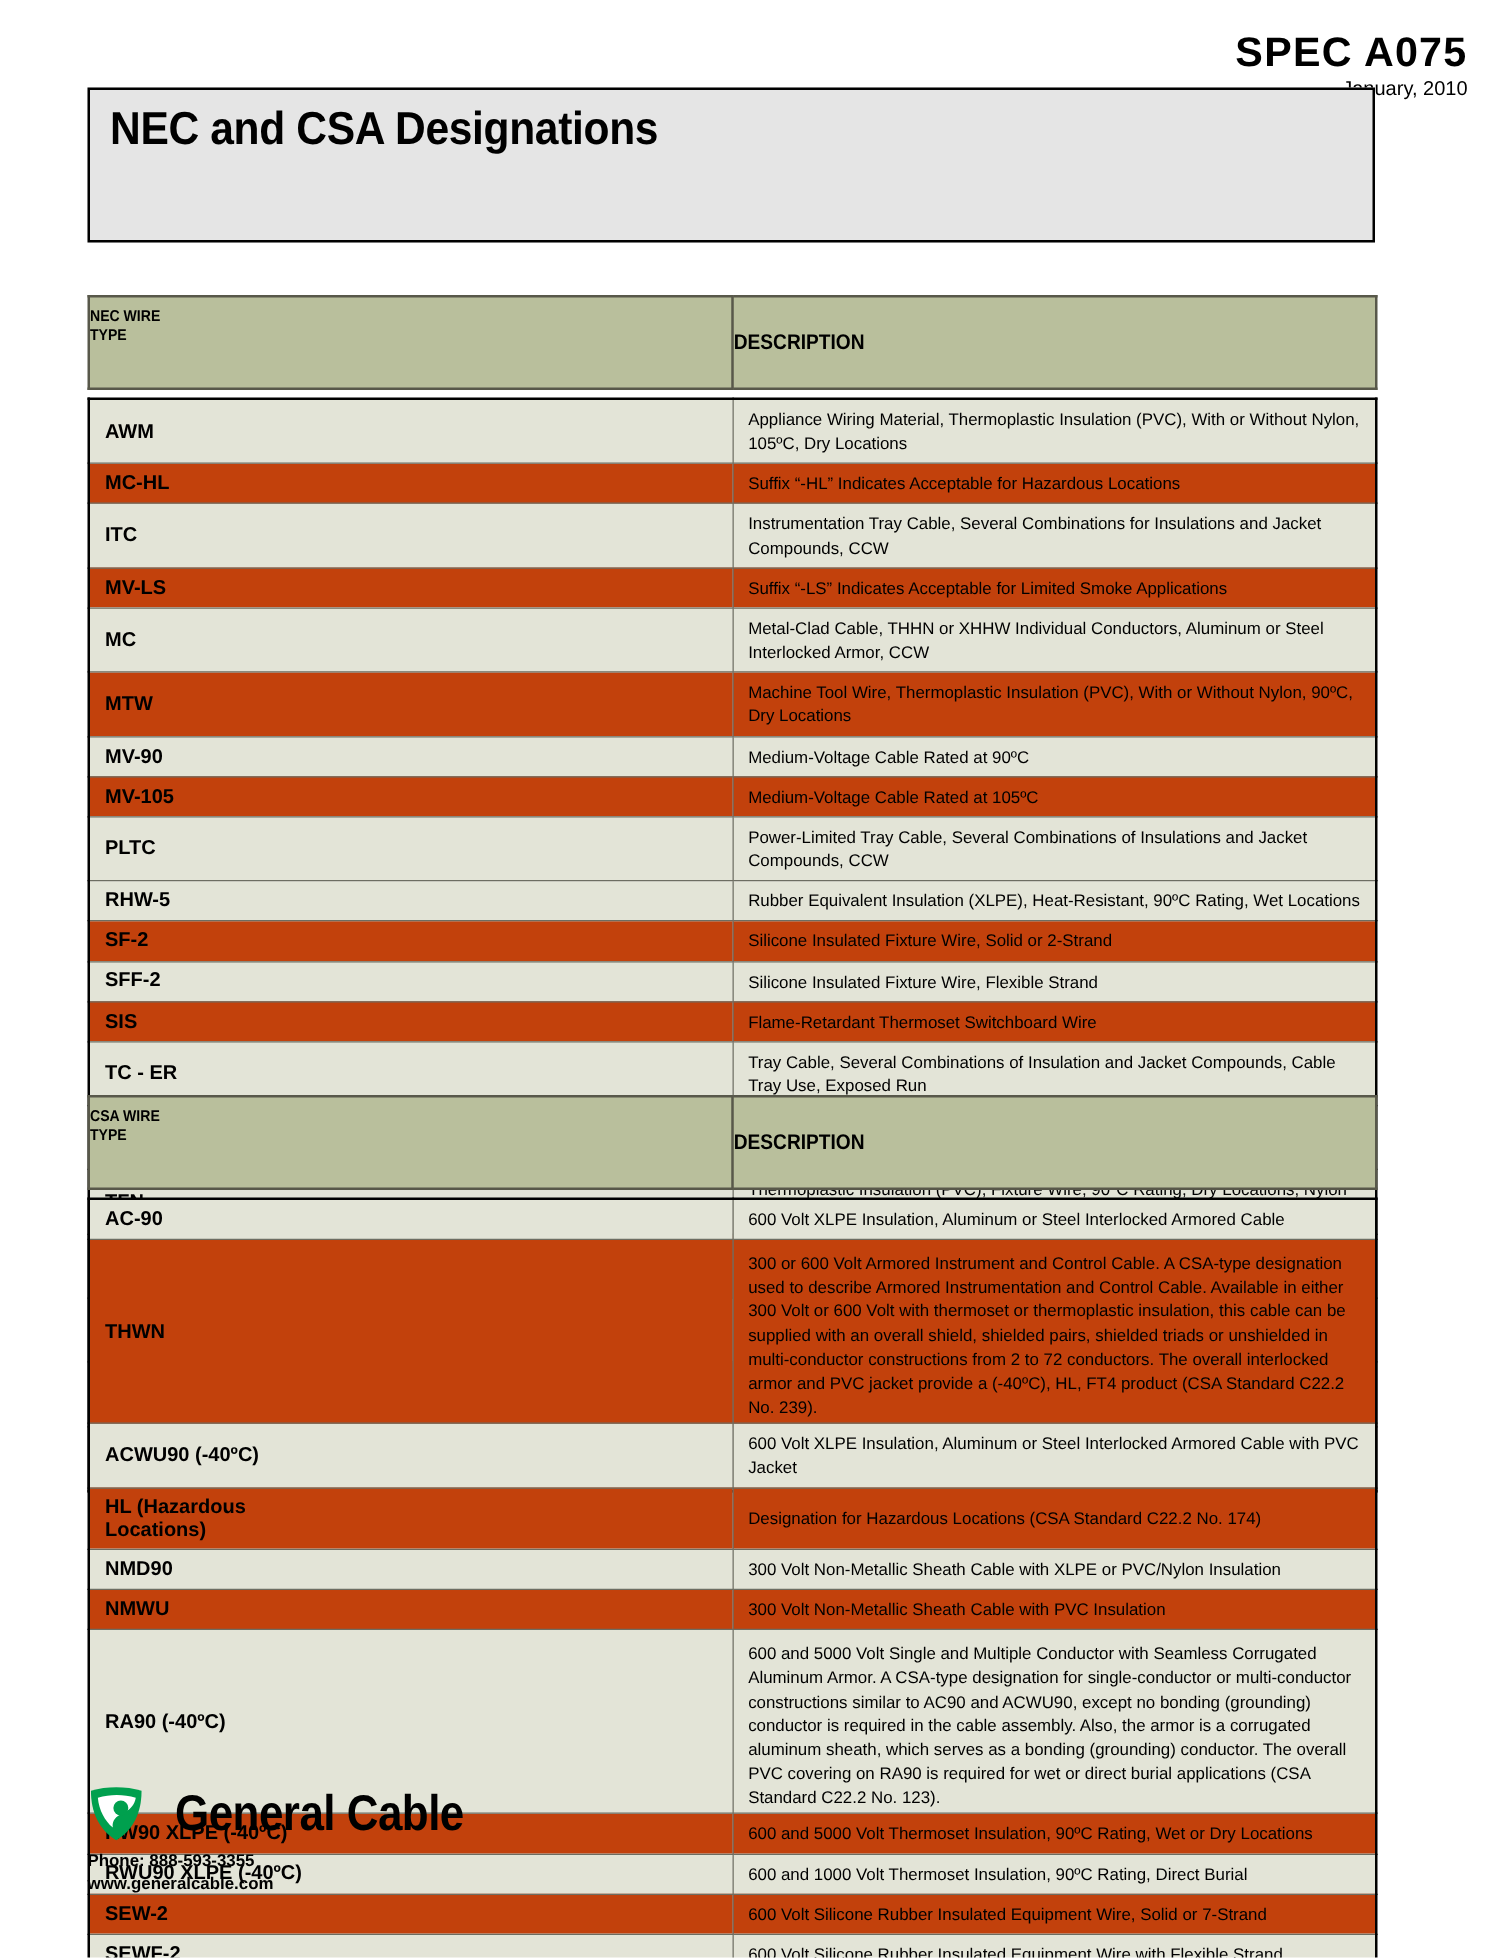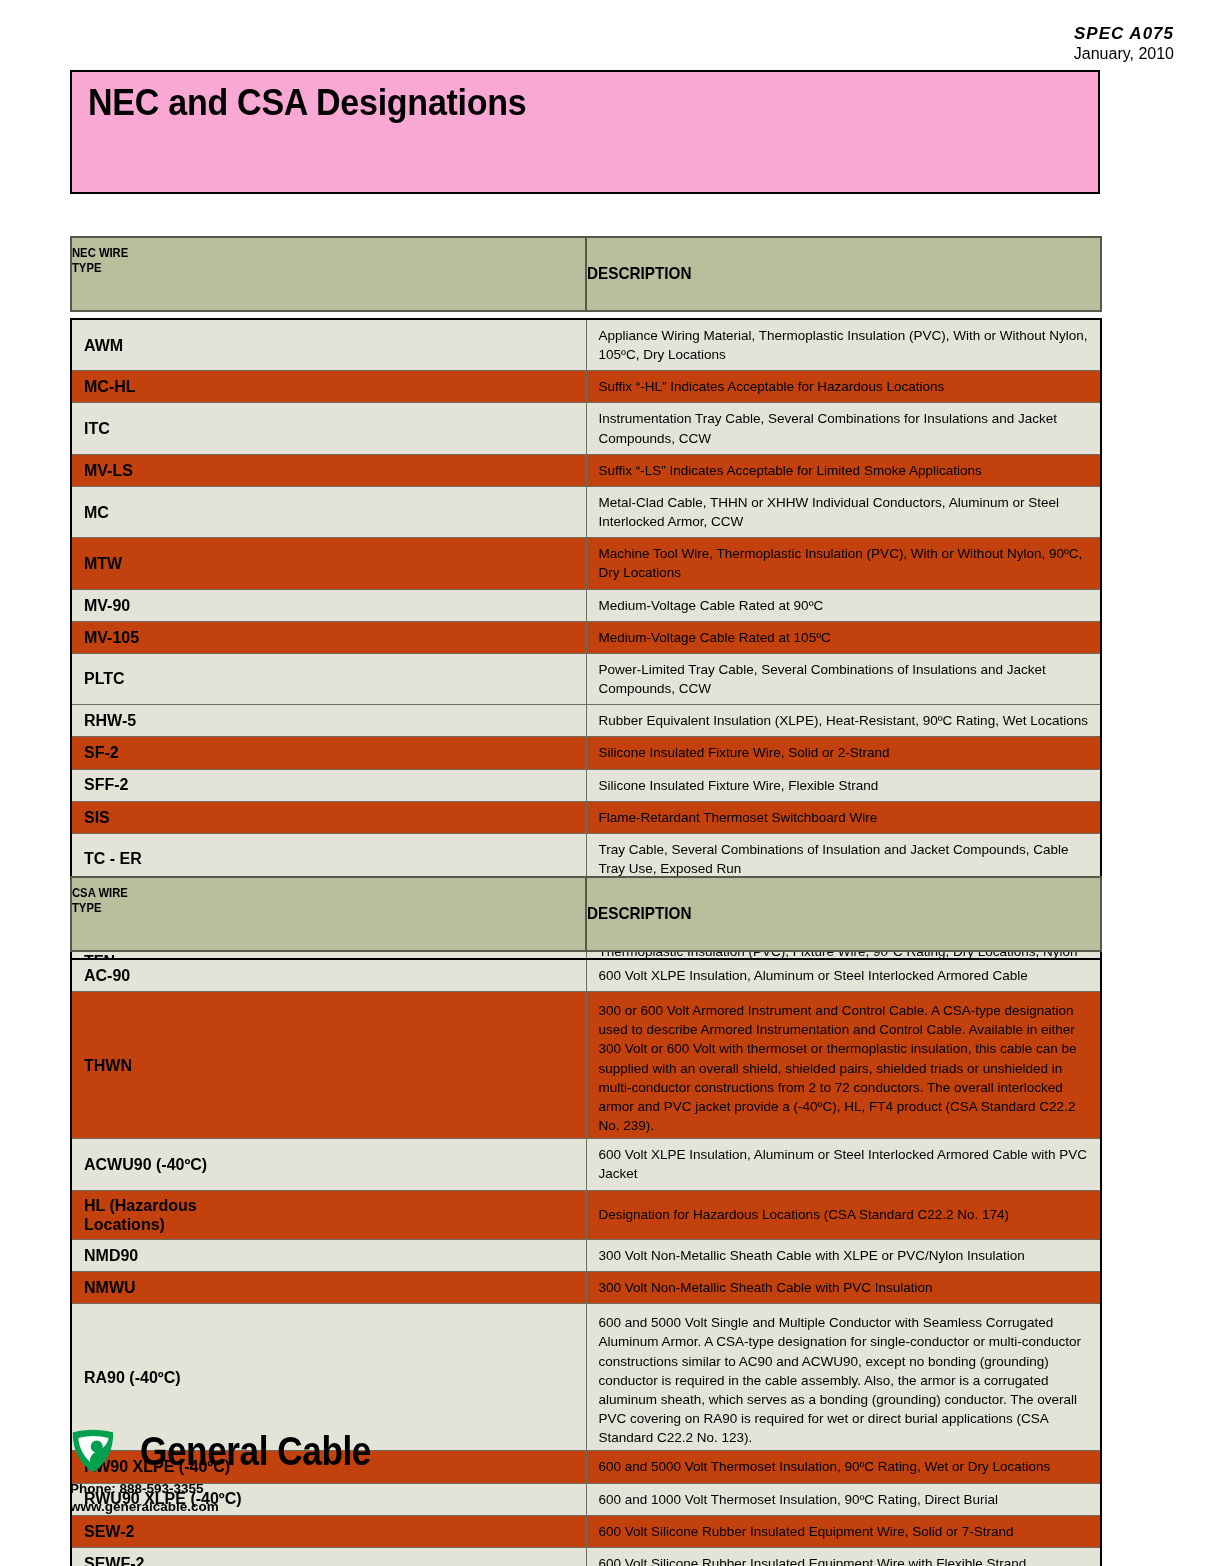--- a/index.html
+++ b/index.html
@@ -18,39 +18,38 @@
 
   
   .spec-block {
     position: absolute;
     top: 24px;
     right: 32px;
     text-align: right;
     line-height: 1.12;
   }
   .spec-number {
-    font-size: 17px;
+    font-size: 33px;
     font-weight: bold;
     letter-spacing: 1px;
-    font-style: italic;
   }
   .spec-date {
     font-size: 16px;
     font-weight: normal;
     margin-top: 2px;
   }
 
   
   .title-banner {
     position: absolute;
     left: 70px;
     top: 70px;
     width: 1030px;
     height: 124px;
-    background: #f9a8d4;
+    background: #e5e5e5;
     border: 2px solid #000000;
     box-sizing: border-box;
   }
   .title-text {
     position: absolute;
     left: 16px;
     top: 10px;
     font-size: 37px;
     font-weight: bold;
     letter-spacing: -0.3px;

